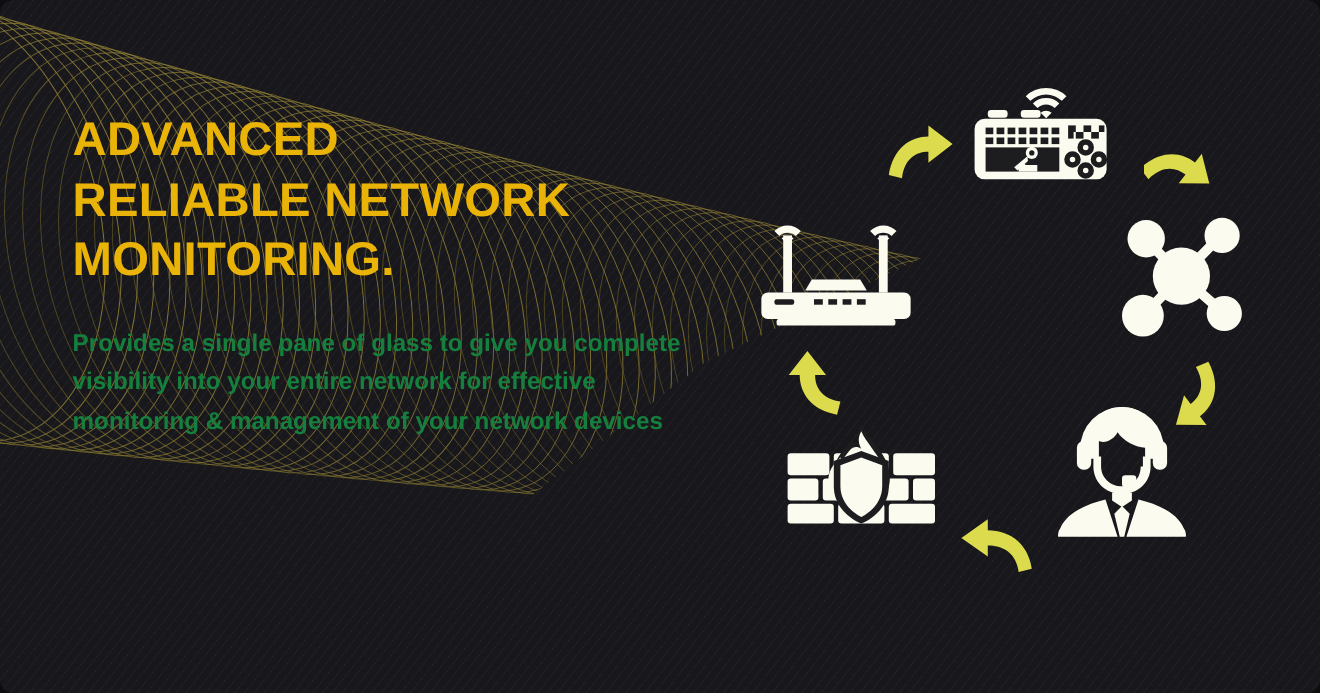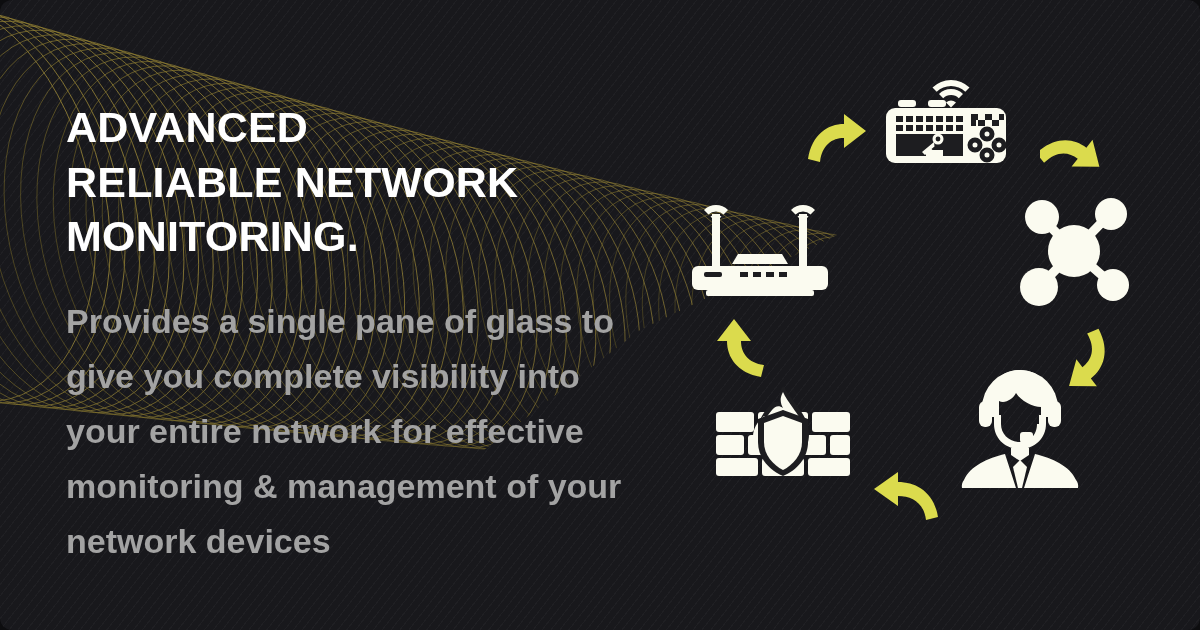--- a/index.html
+++ b/index.html
@@ -42,30 +42,30 @@
   .text-col {
     position:absolute;
     left:66px; top:100px;
     width:600px;
   }
   .headline {
     font-size:43px;
     font-weight:bold;
     line-height:1.27;
     letter-spacing:0.2px;
-    color:#ffffff;
+    color:#eab308;
     text-transform:uppercase;
     white-space:pre-line;
   }
   .subhead {
     margin-top:30px;
-    font-size:34px;
+    font-size:22px;
     font-weight:bold;
     line-height:1.62;
-    color:#a3a3a3;
+    color:#15803d;
     max-width:570px;
   }
 
   
   .icon-node { position:absolute; }
   .icon-node svg { display:block; }
 
   #icon-keyboard { left:876px; top:62px;  width:140px; height:105px; }
   #icon-router   { left:692px; top:190px; width:136px; height:108px; }
   #icon-hub      { left:1012px;top:192px; width:124px; height:118px; }

